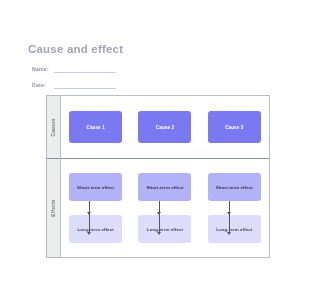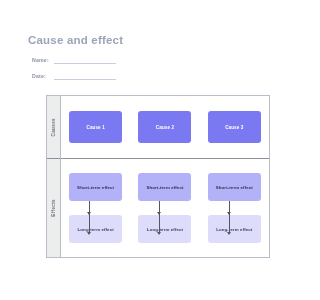--- a/index.html
+++ b/index.html
@@ -21,21 +21,21 @@
     left: 28px;
     top: 26px;
     width: 240px;
   }
   #page-title {
     font-size: 11.5px;
     font-weight: bold;
     color: #9ea3b8;
     letter-spacing: 0.2px;
     line-height: 14px;
-    margin: 7px 0 7px 0;
+    margin: 16px 0 7px 0;
   }
   .field-row {
     display: flex;
     align-items: flex-end;
     margin-left: 4px;
     margin-bottom: 6px;
     height: 10px;
   }
   .field-label {
     font-size: 5.2px;

